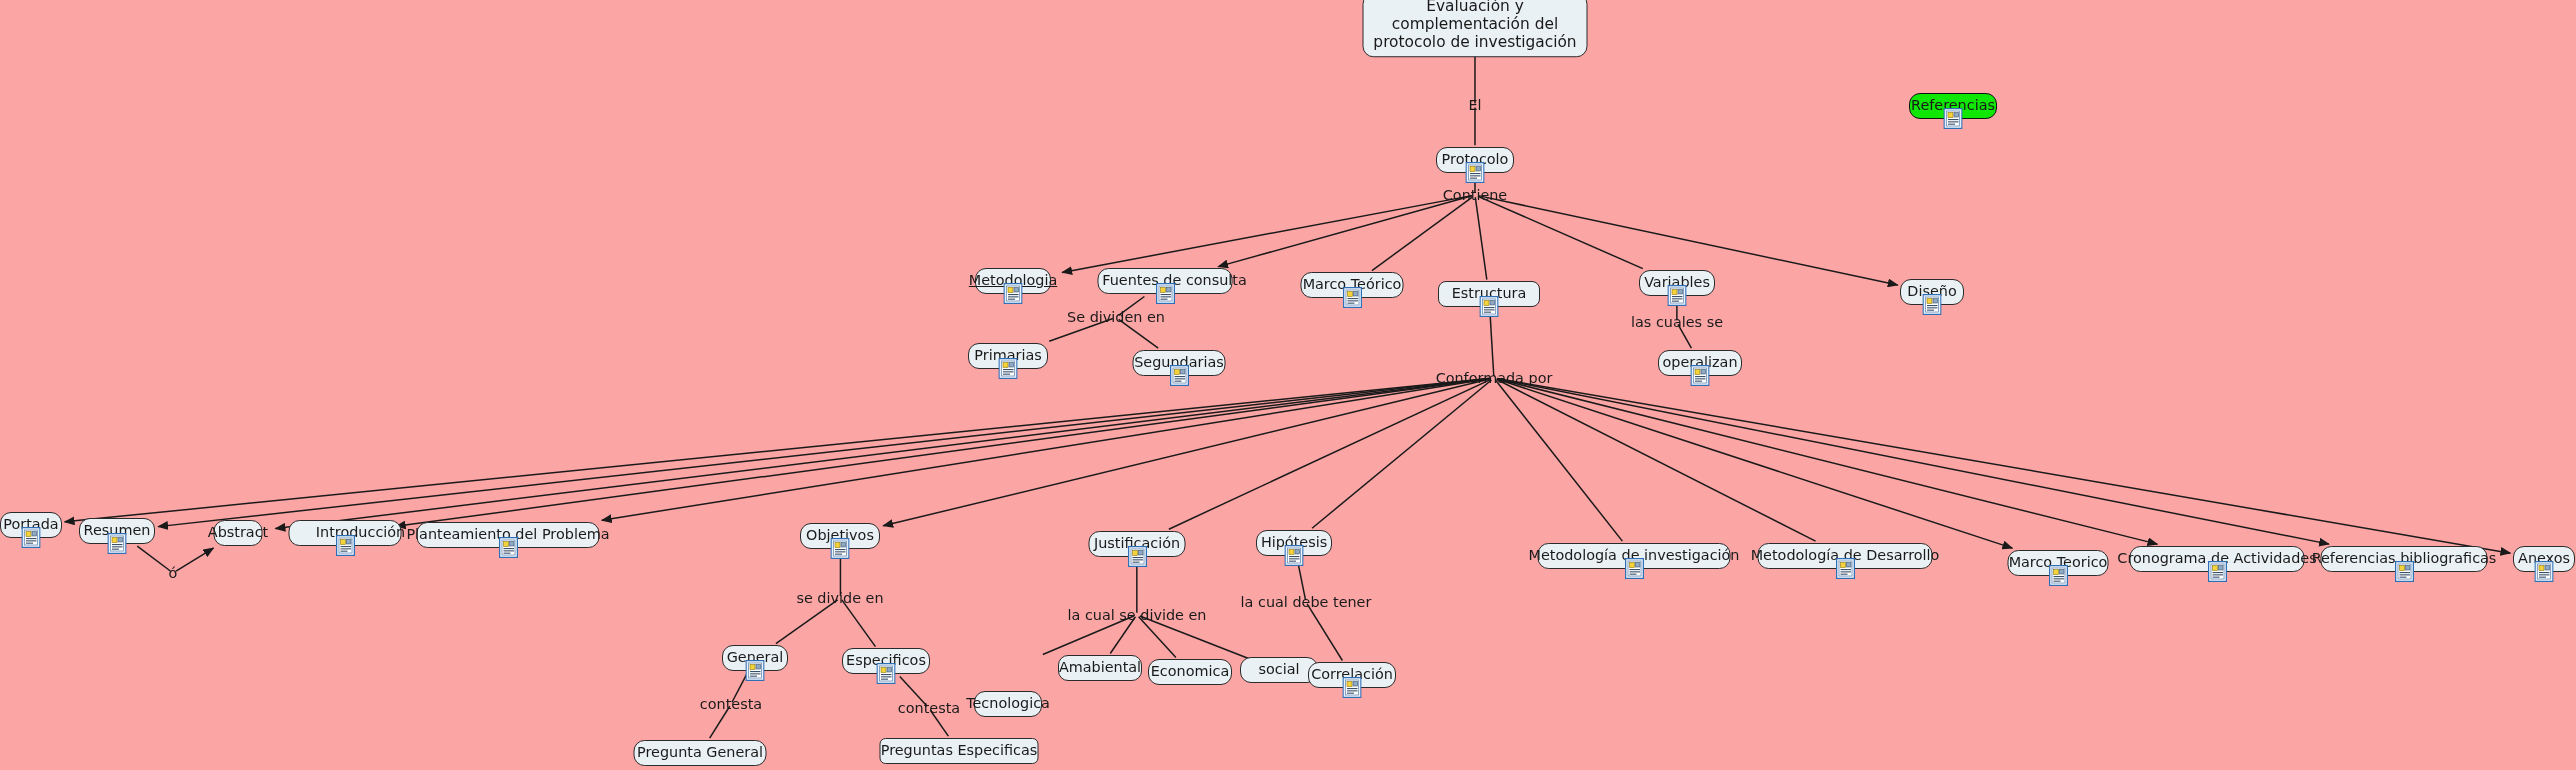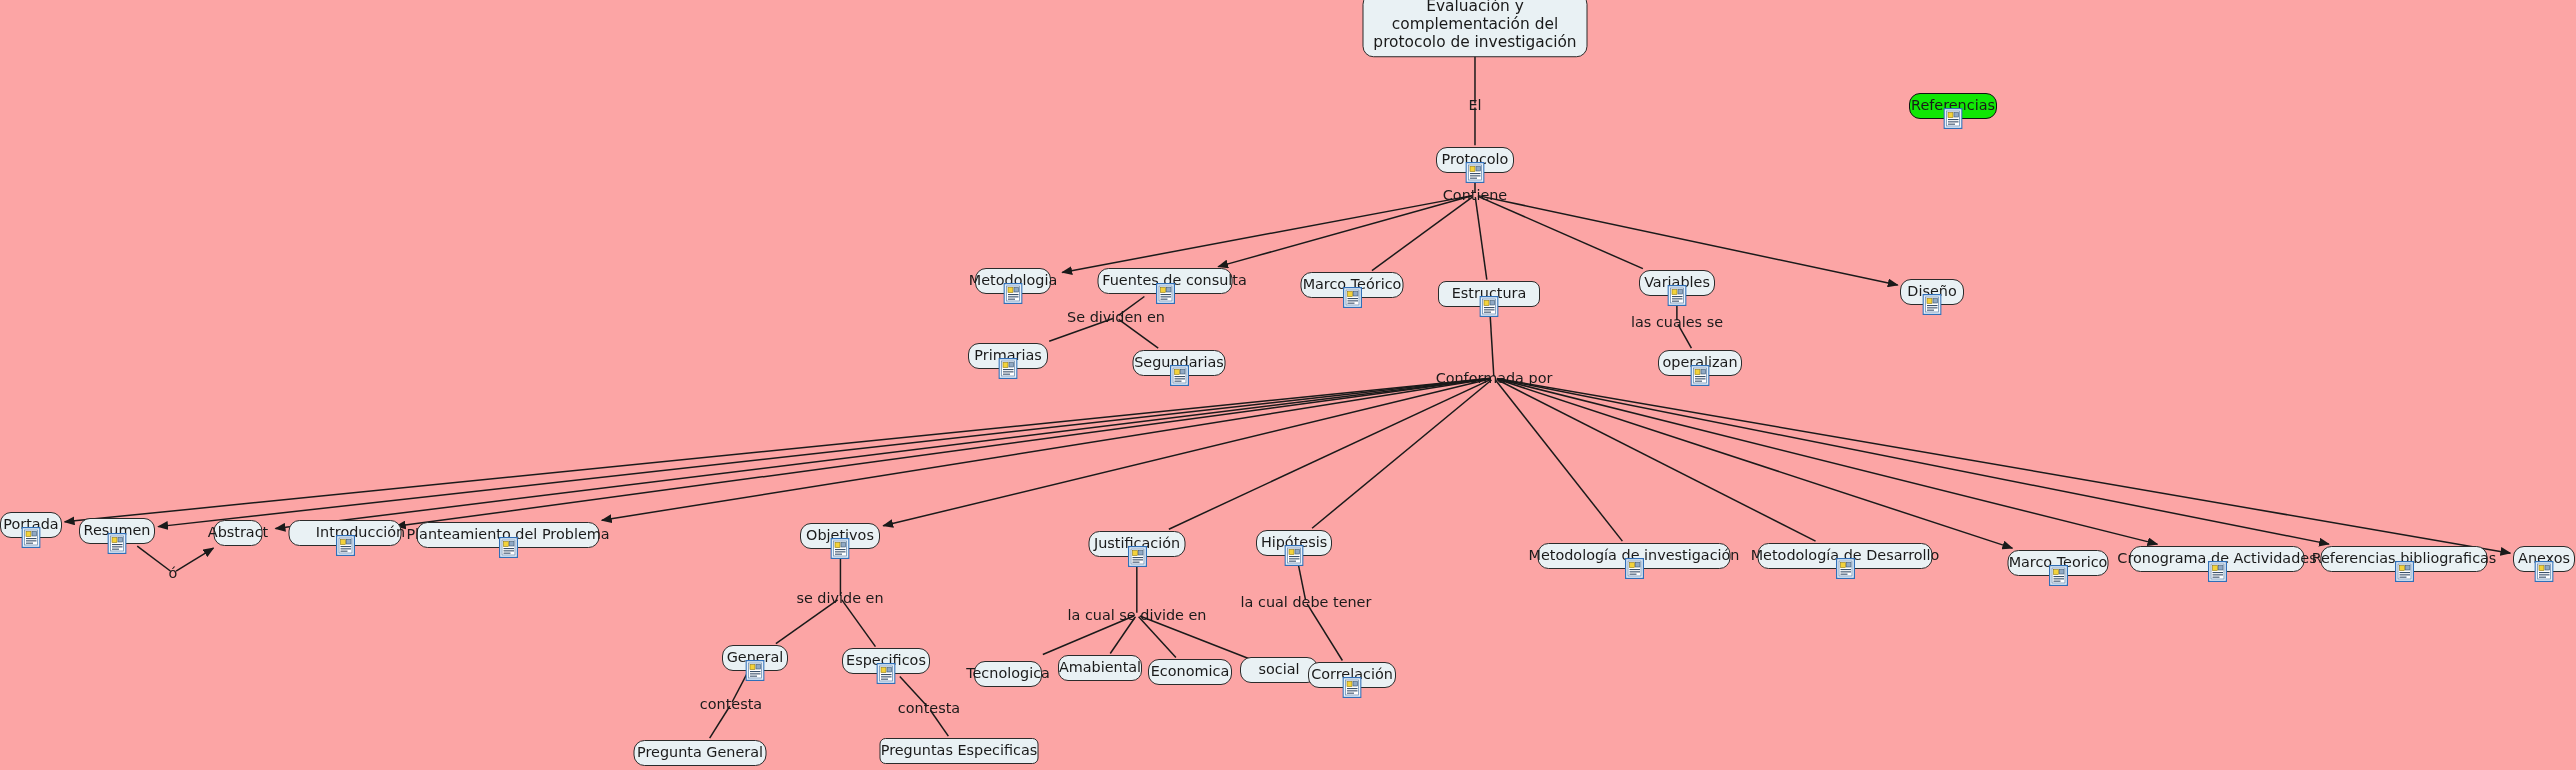--- a/index.html
+++ b/index.html
@@ -125,21 +125,21 @@
         <span class="badge"><svg viewBox="0 0 19 21" width="19" height="21" xmlns="http://www.w3.org/2000/svg">
             <rect x="0.5" y="0.5" width="18" height="20" fill="#e8f0f8" stroke="#2f6fb8" stroke-width="1.4"></rect>
             <rect x="3" y="3" width="13" height="15" fill="#ffffff" stroke="#6d8fb5" stroke-width="0.8"></rect>
             <rect x="4.5" y="4.5" width="5" height="5" fill="#f3d23a" stroke="#8a7510" stroke-width="0.6"></rect>
             <rect x="10.5" y="4.5" width="4.5" height="4.5" fill="#8fa8c4" stroke="#3a5570" stroke-width="0.6"></rect>
             <rect x="4.5" y="11" width="10.5" height="1.1" fill="#39506b"></rect>
             <rect x="4.5" y="13.3" width="10.5" height="1.1" fill="#39506b"></rect>
             <rect x="4.5" y="15.6" width="7" height="1.1" fill="#39506b"></rect>
           </svg></span>
       </div>
-      <div class="node" style="left: 1013px; top: 281px; width: 76px; min-height: 24px;">
+      <div class="node" style="left: 1013px; top: 281px; width: 76px; min-height: 24px; text-decoration: underline;">
         <span class="node-label fs10">Metodologia</span>
         <span class="badge"><svg viewBox="0 0 19 21" width="19" height="21" xmlns="http://www.w3.org/2000/svg">
             <rect x="0.5" y="0.5" width="18" height="20" fill="#e8f0f8" stroke="#2f6fb8" stroke-width="1.4"></rect>
             <rect x="3" y="3" width="13" height="15" fill="#ffffff" stroke="#6d8fb5" stroke-width="0.8"></rect>
             <rect x="4.5" y="4.5" width="5" height="5" fill="#f3d23a" stroke="#8a7510" stroke-width="0.6"></rect>
             <rect x="10.5" y="4.5" width="4.5" height="4.5" fill="#8fa8c4" stroke="#3a5570" stroke-width="0.6"></rect>
             <rect x="4.5" y="11" width="10.5" height="1.1" fill="#39506b"></rect>
             <rect x="4.5" y="13.3" width="10.5" height="1.1" fill="#39506b"></rect>
             <rect x="4.5" y="15.6" width="7" height="1.1" fill="#39506b"></rect>
           </svg></span>
@@ -416,21 +416,21 @@
         <span class="badge"><svg viewBox="0 0 19 21" width="19" height="21" xmlns="http://www.w3.org/2000/svg">
             <rect x="0.5" y="0.5" width="18" height="20" fill="#e8f0f8" stroke="#2f6fb8" stroke-width="1.4"></rect>
             <rect x="3" y="3" width="13" height="15" fill="#ffffff" stroke="#6d8fb5" stroke-width="0.8"></rect>
             <rect x="4.5" y="4.5" width="5" height="5" fill="#f3d23a" stroke="#8a7510" stroke-width="0.6"></rect>
             <rect x="10.5" y="4.5" width="4.5" height="4.5" fill="#8fa8c4" stroke="#3a5570" stroke-width="0.6"></rect>
             <rect x="4.5" y="11" width="10.5" height="1.1" fill="#39506b"></rect>
             <rect x="4.5" y="13.3" width="10.5" height="1.1" fill="#39506b"></rect>
             <rect x="4.5" y="15.6" width="7" height="1.1" fill="#39506b"></rect>
           </svg></span>
       </div>
-      <div class="node" style="left: 1008px; top: 674px; width: 68px; min-height: 24px;">
+      <div class="node" style="left: 1008px; top: 704px; width: 68px; min-height: 24px;">
         <span class="node-label fs10">Tecnologica</span>
       </div>
       <div class="node" style="left: 1100px; top: 668px; width: 84px; min-height: 24px; border-radius: 10px;">
         <span class="node-label fs10">Amabiental</span>
       </div>
       <div class="node" style="left: 1190px; top: 672px; width: 84px; min-height: 24px;">
         <span class="node-label fs10">Economica</span>
       </div>
       <div class="node" style="left: 1279px; top: 670px; width: 78px; min-height: 24px;">
         <span class="node-label fs10">social</span>

